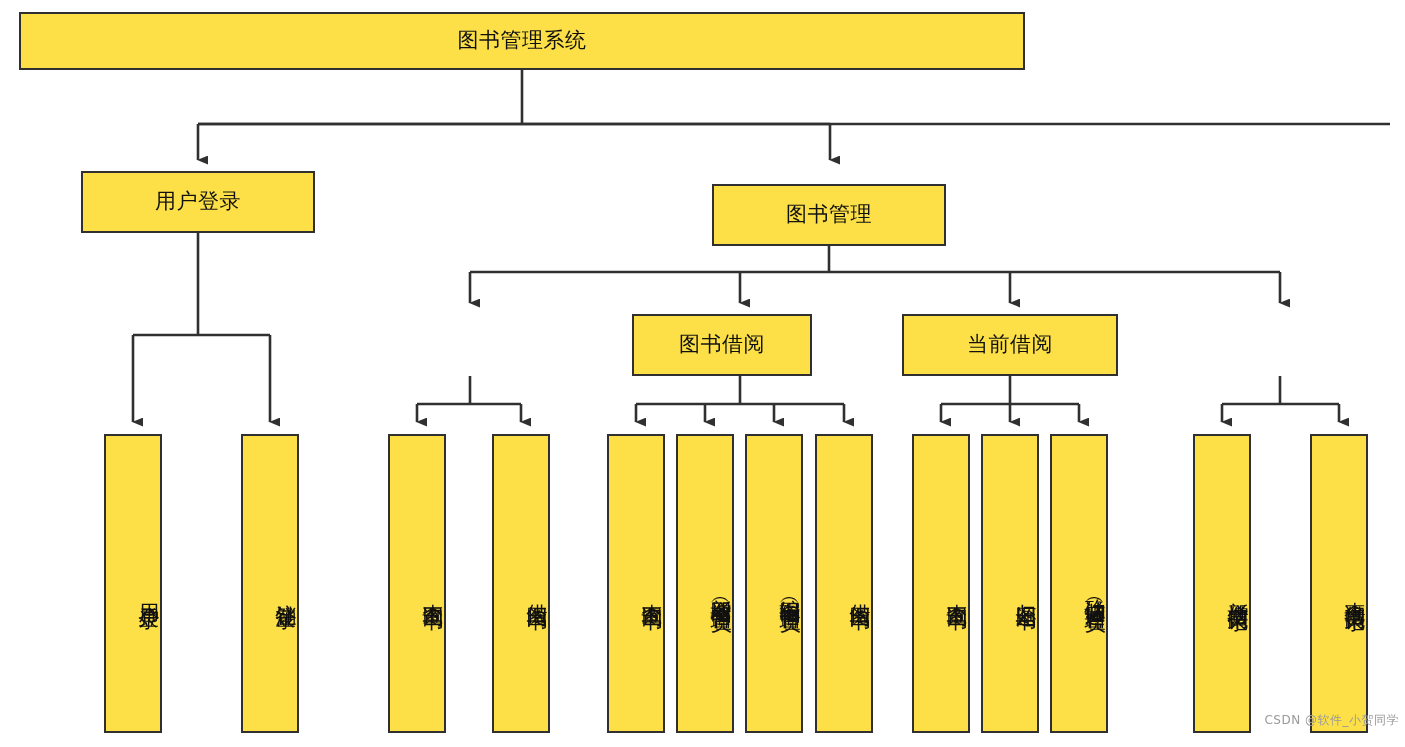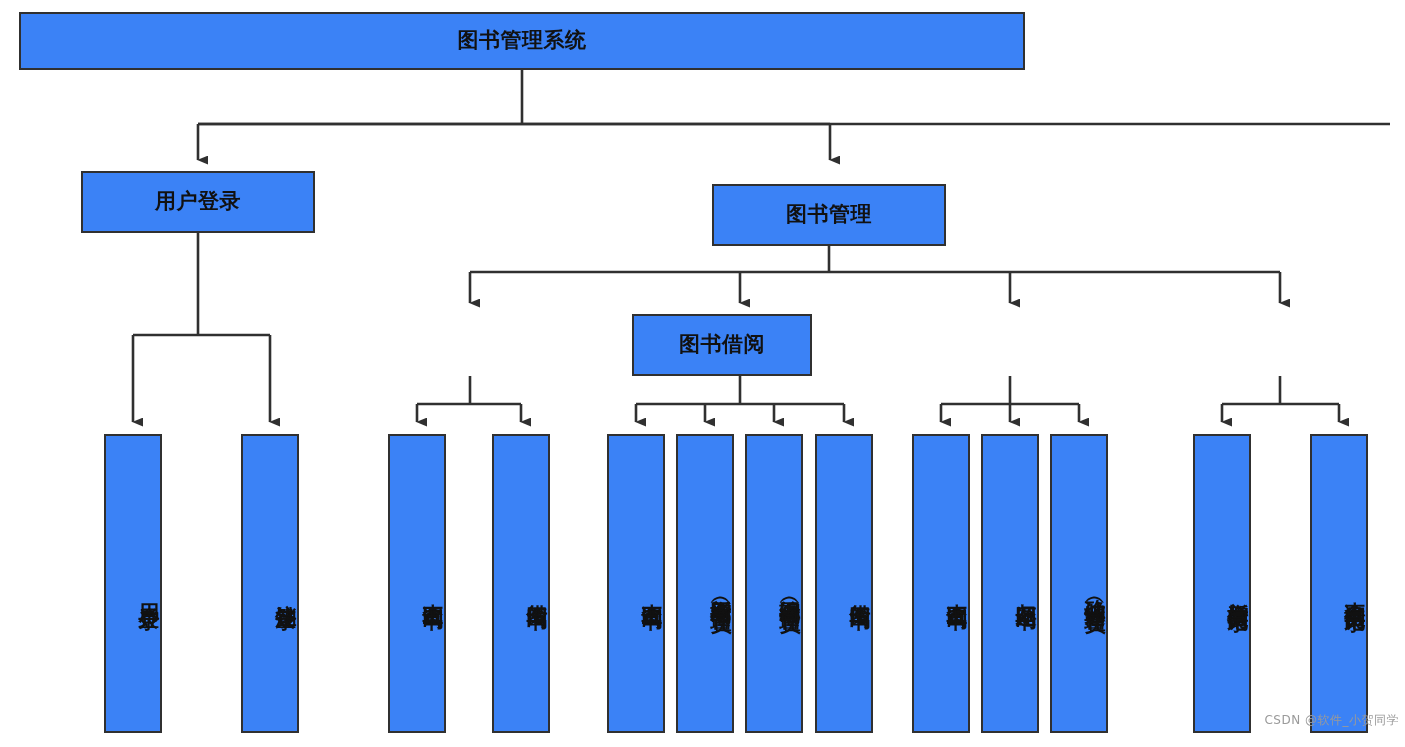--- a/index.html
+++ b/index.html
@@ -21,28 +21,27 @@
     position: absolute;
     left: 0;
     top: 0;
     width: 1405px;
     height: 747px;
     pointer-events: none;
   }
   .node {
     position: absolute;
     box-sizing: border-box;
-    background: #3b82f6;
+    background: #fde047;
     border: 2px solid #303030;
     display: flex;
     align-items: center;
     justify-content: center;
     color: #111111;
     line-height: 1.12;
-    font-weight: bold;
   }
   .node.h {
     font-size: 21px;
     letter-spacing: 0.5px;
   }
   .node.v {
     writing-mode: vertical-rl;
     text-orientation: upright;
     font-size: 21px;
     align-items: flex-start;
@@ -128,20 +127,23 @@
   <div class="node h" style="left:81px; top:171px; width:234px; height:62px;">
     <span>用户登录</span>
   </div>
   <div class="node h" style="left:712px; top:171px; width:234px; height:62px;margin-top:13px;">
     <span>图书管理</span>
   </div>
 
   <div class="node h" style="left:632px; top:314px; width:180px; height:62px;">
     <span>图书借阅</span>
   </div>
+  <div class="node h" style="left:902px; top:314px; width:216px; height:62px;">
+    <span>当前借阅</span>
+  </div>
 
   <div class="node v" style="left:104px; top:434px; width:58px; height:299px;">
     <span>用户登录</span>
   </div>
   <div class="node v" style="left:241px; top:434px; width:58px; height:299px;">
     <span>注销登录</span>
   </div>
 
   <div class="node v" style="left:388px; top:434px; width:58px; height:299px;">
     <span>查询图书</span>

